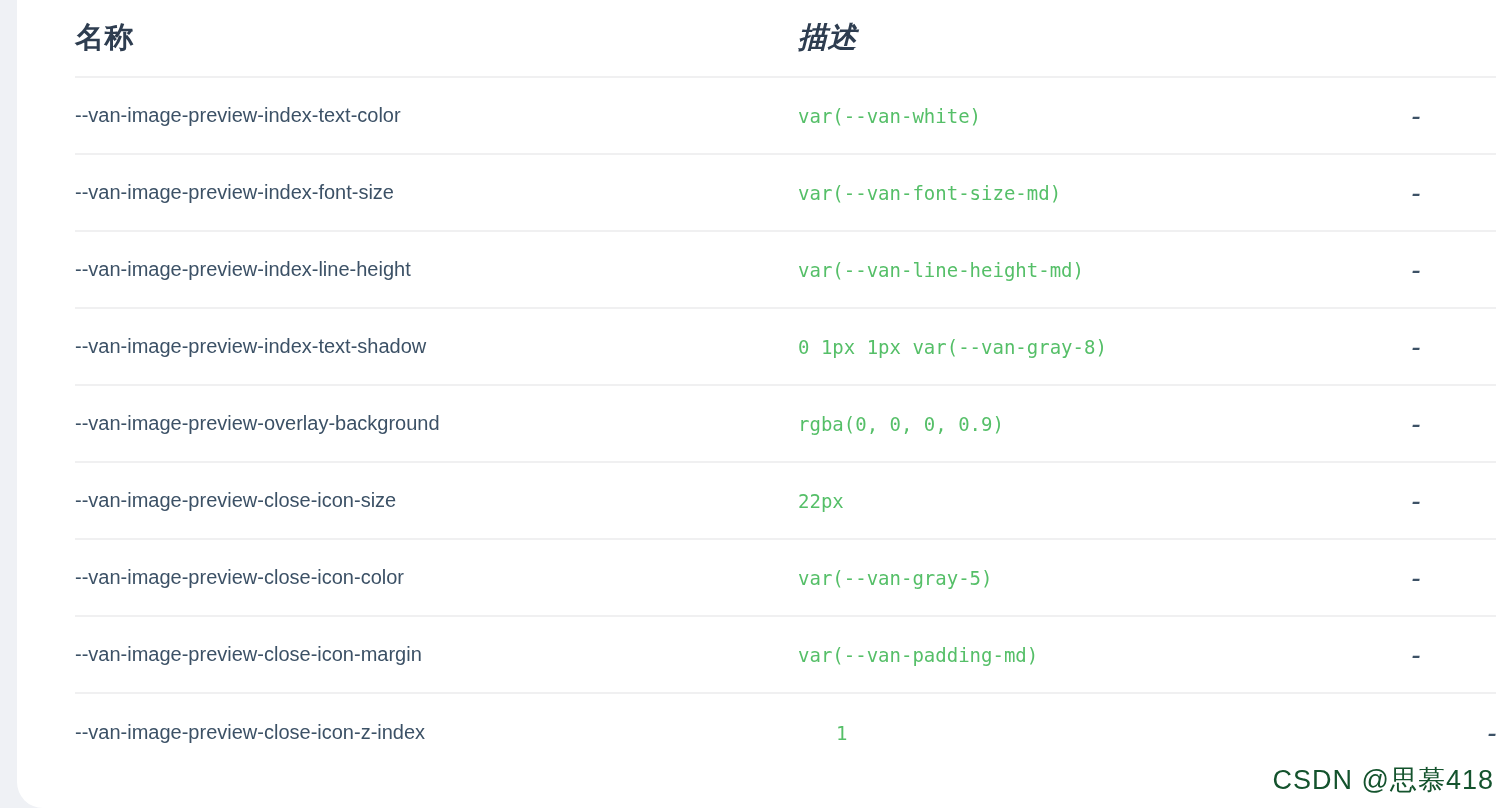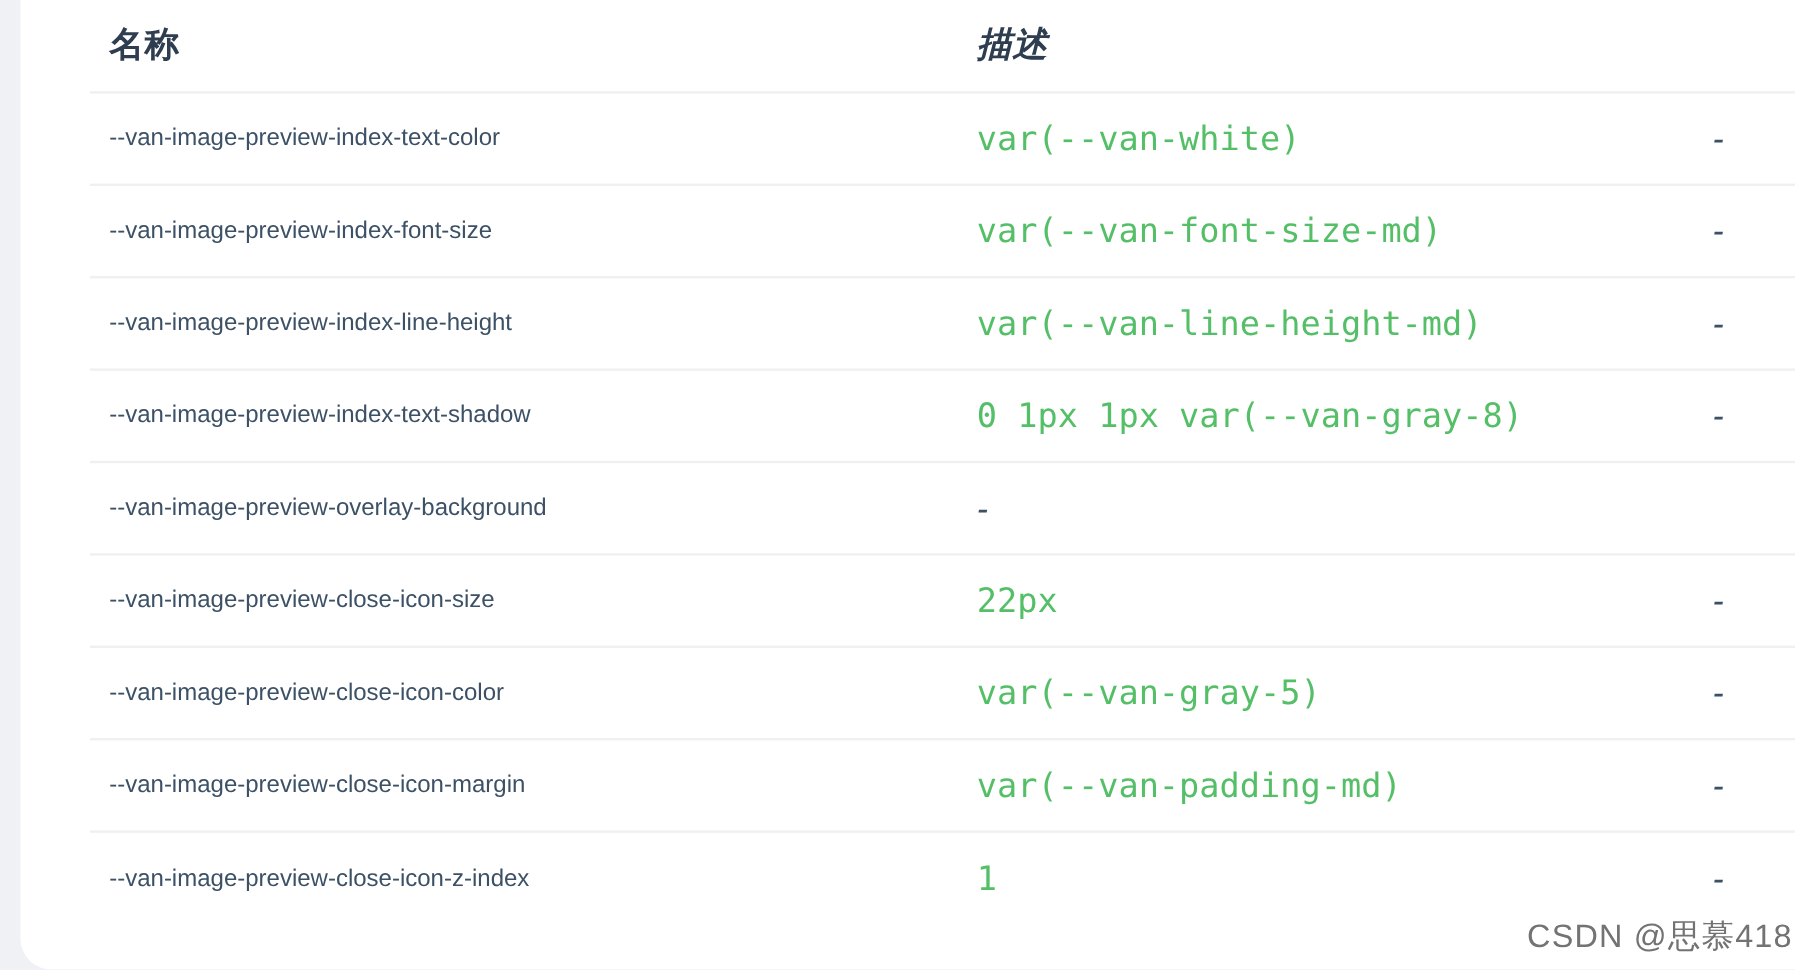--- a/index.html
+++ b/index.html
@@ -24,51 +24,51 @@
     margin-left: 58px; 
     width: calc(100% - 58px);
   }
   .row {
     display: flex;
     align-items: center;
     height: 77px;
     border-bottom: 2px solid #f0f0f1;
   }
   .row.header-row { height: 78px; }
-  .row:last-child { border-bottom: none; }
+  .row:last-child { border-bottom: none; gap: 38px; }
   .cell { flex: none; padding-right: 10px; }
-  .cell.c-name  { width: 723px; margin-left: 16px; }
+  .cell.c-name  { width: 723px; }
   .cell.c-value { width: 613px; }
   .cell.c-desc  { flex: 1; font-style: italic; }
   .cell.head {
     font-size: 29px;
     font-weight: bold;
     color: #2e3d50;
     letter-spacing: 0.5px;
   }
   .cell.name-text {
     font-size: 20px;
     color: #3c5166;
   }
   .cell.value-text {
     font-family: "DejaVu Sans Mono", "Liberation Mono", monospace;
-    font-size: 28px;
+    font-size: 19px;
     color: #55bf68;
     white-space: nowrap;
   }
   .cell.desc-text {
     font-size: 28px;
     color: #3c5166;
   }
   .watermark {
     position: absolute;
     right: 2px;
     bottom: 10px;
     font-size: 27px;
-    color: #737373;
+    color: #14532d;
     letter-spacing: 1px;
     text-shadow: 1px 1px 1px #ffffff;
     white-space: nowrap;
   }
 </style>
 </head>
 <body>
 
 <div class="page">
   <div class="card">
@@ -98,20 +98,21 @@
       </div>
 
       <div class="row">
         <div class="cell c-name name-text">--van-image-preview-index-text-shadow</div>
         <div class="cell c-value value-text">0 1px 1px var(--van-gray-8)</div>
         <div class="cell c-desc desc-text">-</div>
       </div>
 
       <div class="row">
         <div class="cell c-name name-text">--van-image-preview-overlay-background</div>
+        <div class="cell c-value value-text">rgba(0, 0, 0, 0.9)</div>
         <div class="cell c-desc desc-text">-</div>
       </div>
 
       <div class="row">
         <div class="cell c-name name-text">--van-image-preview-close-icon-size</div>
         <div class="cell c-value value-text">22px</div>
         <div class="cell c-desc desc-text">-</div>
       </div>
 
       <div class="row">

